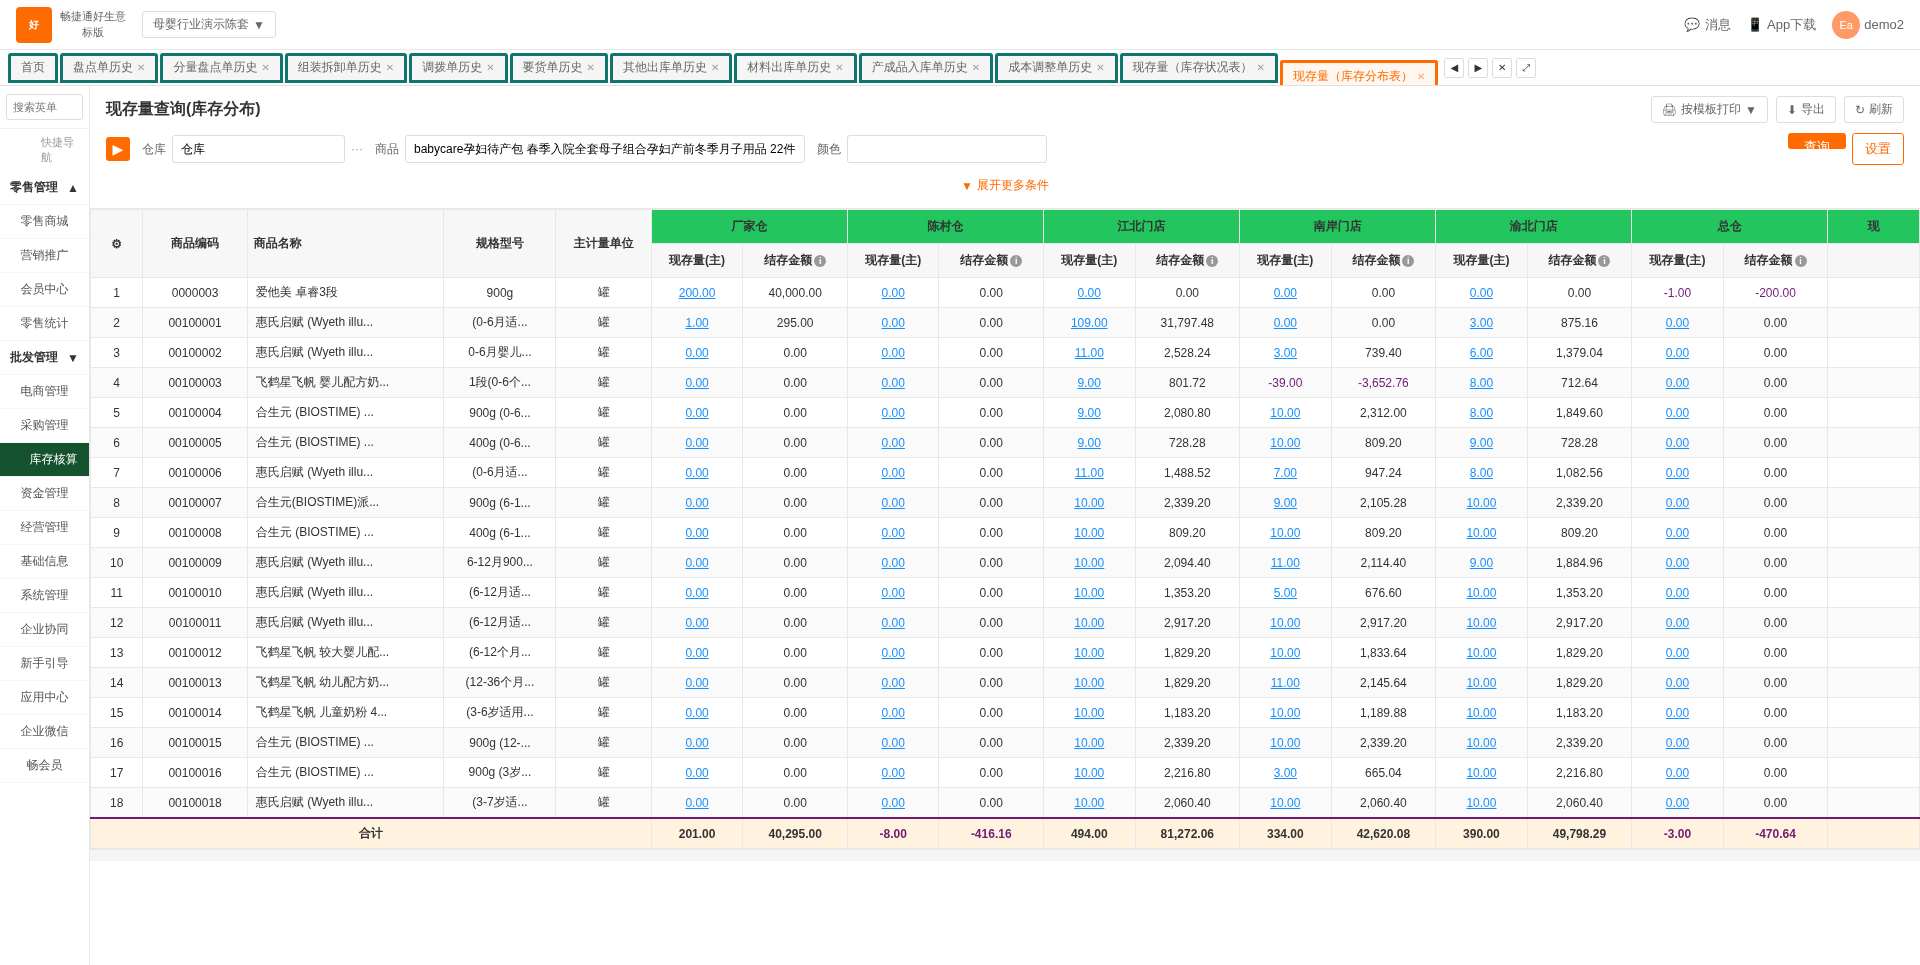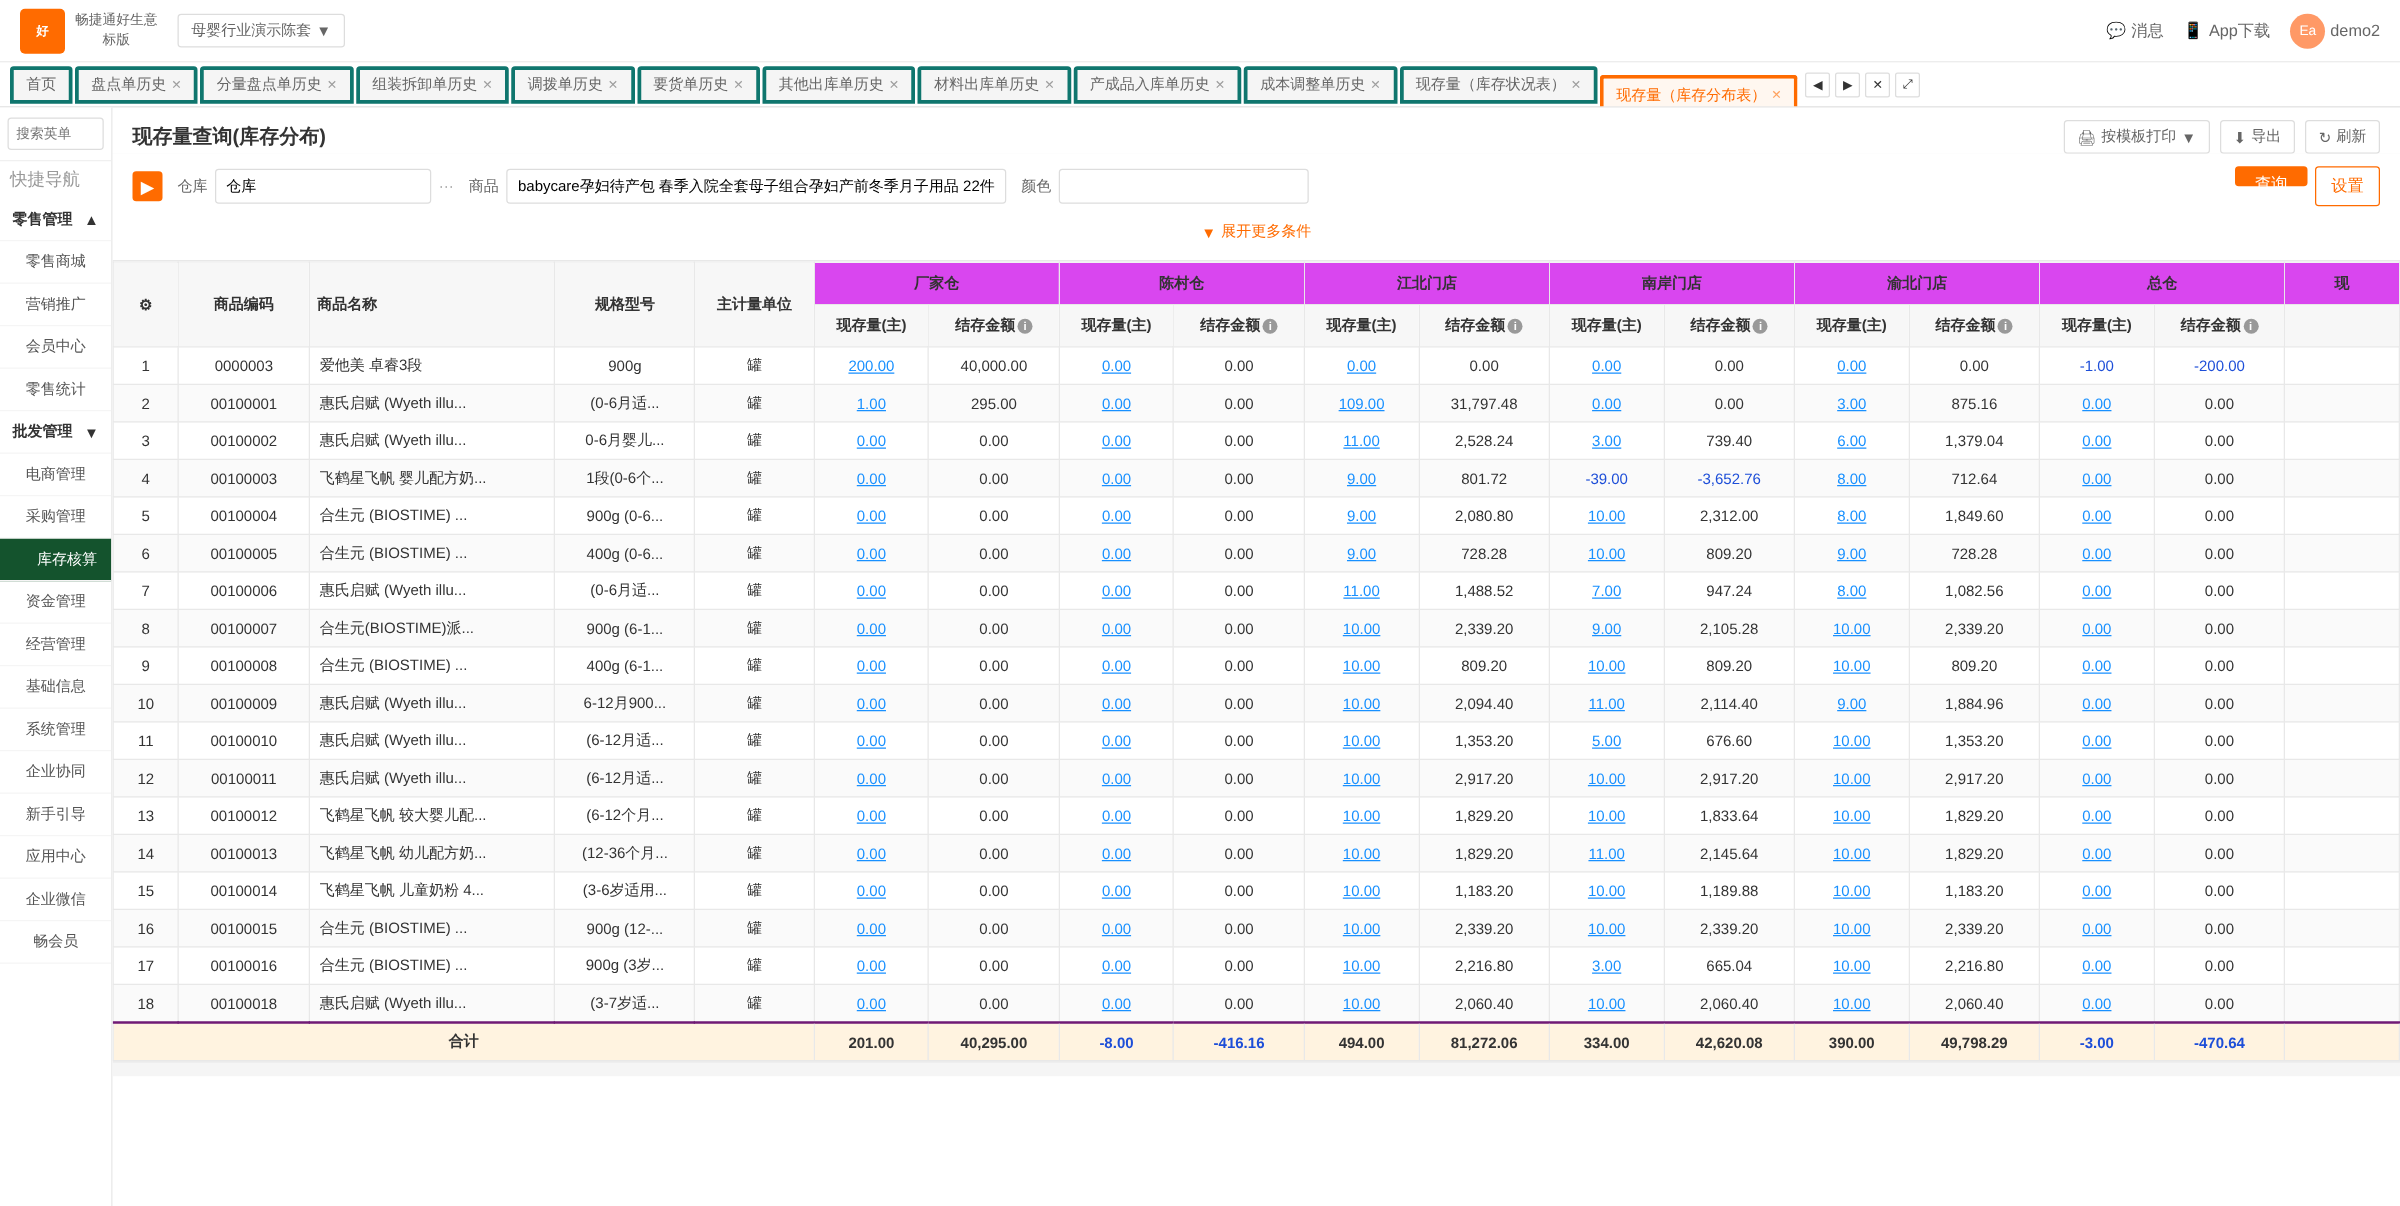--- a/index.html
+++ b/index.html
@@ -22,21 +22,21 @@
     .tab-nav { display: flex; align-items: center; gap: 4px; margin-left: 4px; }
     .tab-nav-btn { width: 20px; height: 20px; border: 1px solid #ddd; background: #fff; display: flex; align-items: center; justify-content: center; cursor: pointer; border-radius: 2px; font-size: 10px; }
     
     
     .main-layout { display: flex; height: calc(100vh - 86px); }
     
     
     .sidebar { width: 90px; background: #fff; border-right: 1px solid #e8e8e8; display: flex; flex-direction: column; overflow-y: auto; }
     .sidebar-search { padding: 8px 6px; border-bottom: 1px solid #f0f0f0; }
     .sidebar-search-box { width: 100%; height: 26px; border: 1px solid #ddd; border-radius: 3px; padding: 0 6px; font-size: 11px; }
-    .sidebar-nav-label { padding: 6px 8px; font-size: 14px; color: #999; cursor: pointer; display: flex; align-items: flex-end; justify-content: space-between; }
+    .sidebar-nav-label { padding: 6px 8px; font-size: 11px; color: #999; cursor: pointer; display: flex; align-items: flex-end; justify-content: space-between; margin-left: 33px; }
     .sidebar-item { padding: 8px 6px; font-size: 12px; cursor: pointer; text-align: center; color: #555; border-bottom: 1px solid #f5f5f5; }
     .sidebar-item.active { background: #14532d; color: #fff; padding-left: 24px; }
     .sidebar-item.section-header { color: #333; font-weight: bold; display: flex; align-items: center; justify-content: space-between; padding: 8px 10px; }
     
     
     .content { flex: 1; overflow: hidden; display: flex; flex-direction: column; }
     
     
     .page-header { padding: 10px 16px 0; display: flex; align-items: center; justify-content: space-between; background: #fff; }
     .page-title { font-size: 16px; font-weight: bold; color: #333; }
@@ -54,25 +54,25 @@
     .expand-btn { color: #ff6b00; cursor: pointer; font-size: 12px; display: flex; align-items: center; gap: 4px; }
     .filter-expand-row { display: flex; justify-content: center; padding: 4px 0; }
     .btn-search { background: #ff6b00; color: #fff; border: none; padding: 5px 16px; border-radius: 3px; cursor: pointer; font-size: 13px; height: 16px; }
     .btn-settings { background: #fff; color: #ff6b00; border: 1px solid #ff6b00; padding: 5px 12px; border-radius: 3px; cursor: pointer; font-size: 13px; height: 32px; }
     .orange-arrow { color: #fff; background: #ff6b00; border: none; width: 24px; height: 24px; border-radius: 3px; cursor: pointer; font-size: 14px; }
     
     
     .table-container { flex: 1; overflow: auto; background: #fff; margin: 0; }
     table { width: 100%; border-collapse: collapse; font-size: 12px; }
     thead tr th { background: #f7f7f7; border: 1px solid #e8e8e8; padding: 8px 6px; text-align: center; font-weight: bold; color: #333; white-space: nowrap; position: sticky; top: 0; z-index: 10; }
-    thead tr th.group-header { background: #d946ef; }
+    thead tr th.group-header { background: #22c55e; }
     tbody tr td { border: 1px solid #e8e8e8; padding: 6px 8px; text-align: center; color: #333; white-space: nowrap; }
     tbody tr:nth-child(even) td { background: #fafafa; }
     .num-link { color: #1890ff; text-decoration: underline; cursor: pointer; }
-    .num-red { color: #1d4ed8; }
+    .num-red { color: #701a75; }
     .footer-row td { background: #fff3e0 !important; font-weight: bold; border-top: 2px solid #701a75; }
     .col-no { width: 40px; }
     .col-code { width: 80px; }
     .col-name { width: 120px; text-align: left !important; }
     .col-spec { width: 80px; }
     .col-unit { width: 60px; }
     .col-num { width: 70px; }
     .col-amount { width: 80px; }
     .info-icon { display: inline-block; width: 12px; height: 12px; border-radius: 50%; background: #999; color: #fff; font-size: 9px; line-height: 12px; text-align: center; cursor: pointer; margin-left: 2px; }
     .scrollbar-hint { height: 12px; background: #f5f5f5; border-top: 1px solid #e8e8e8; }

